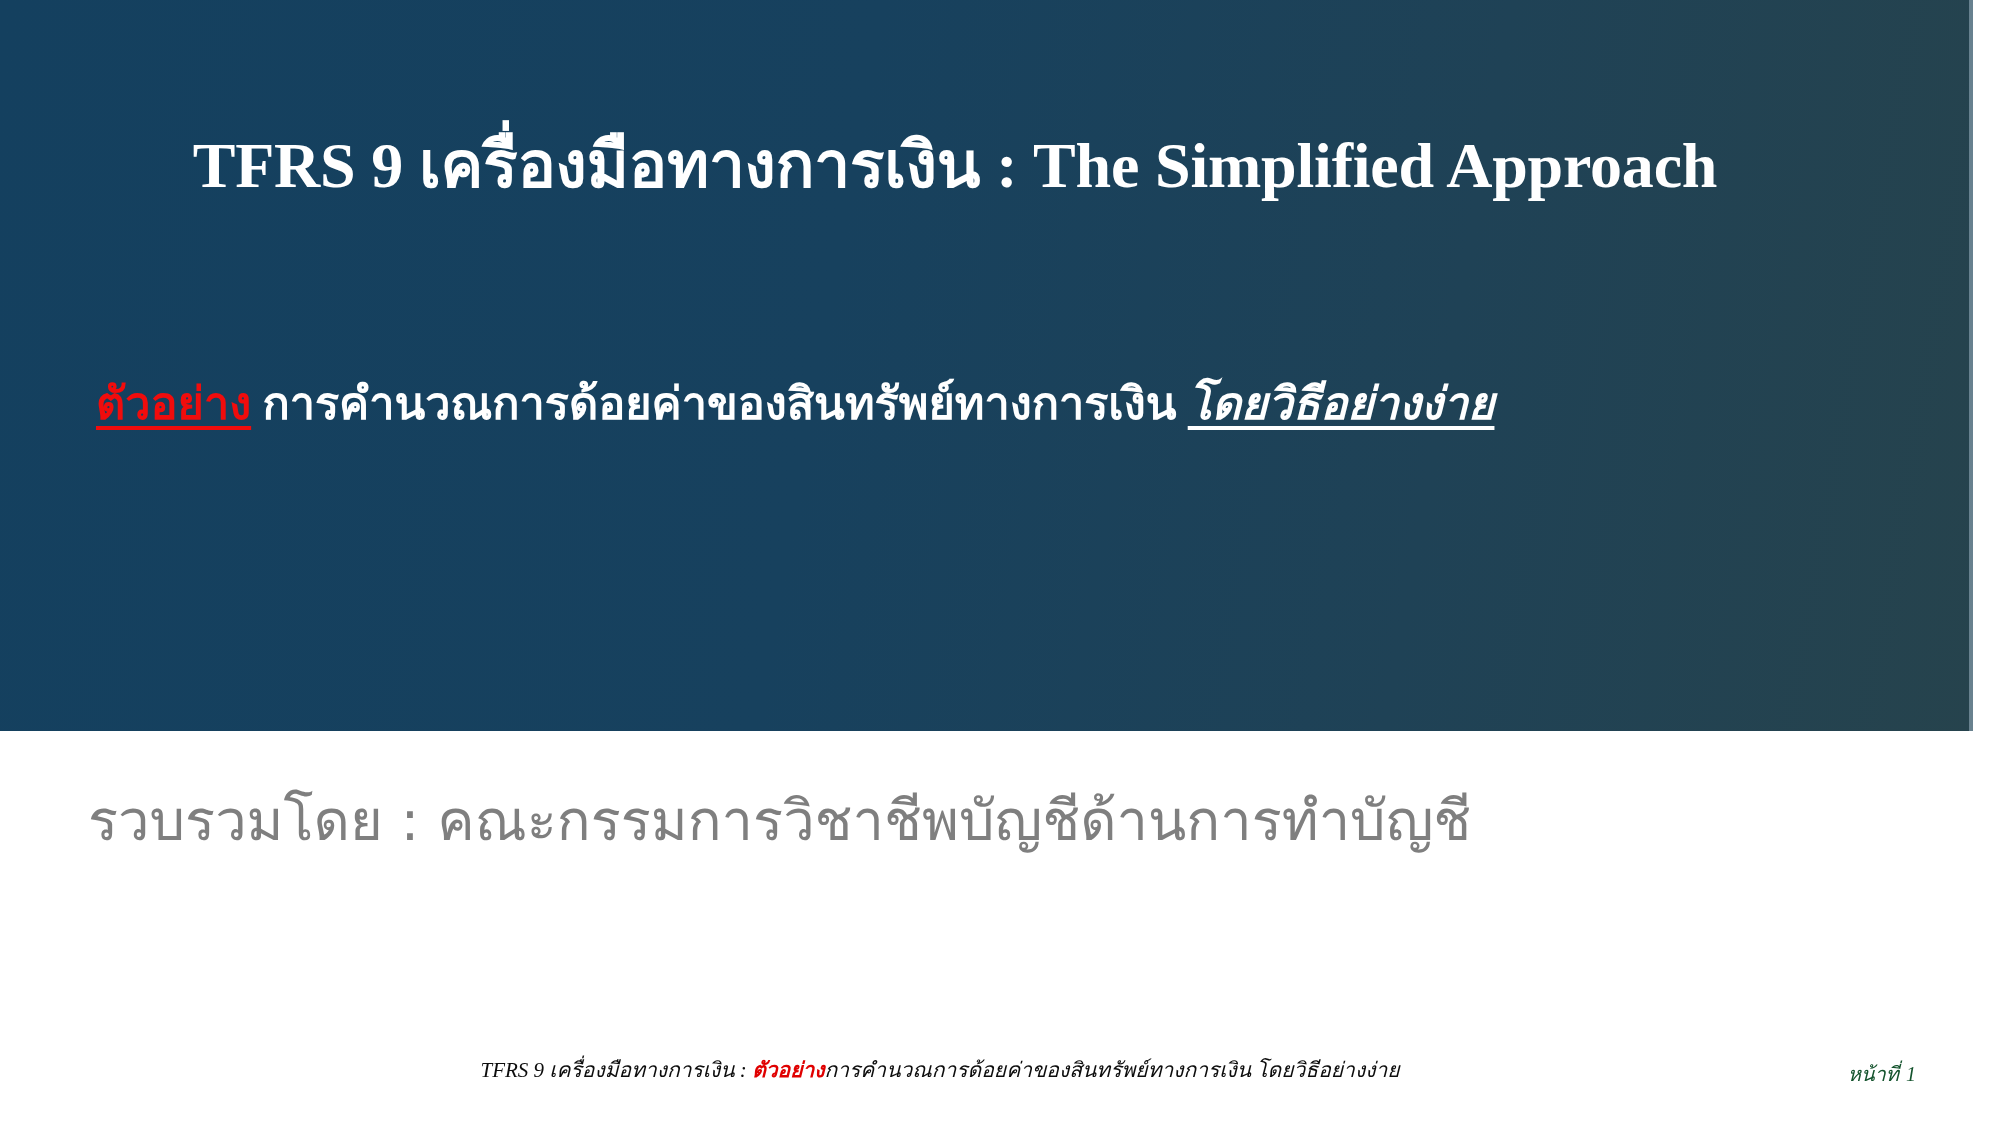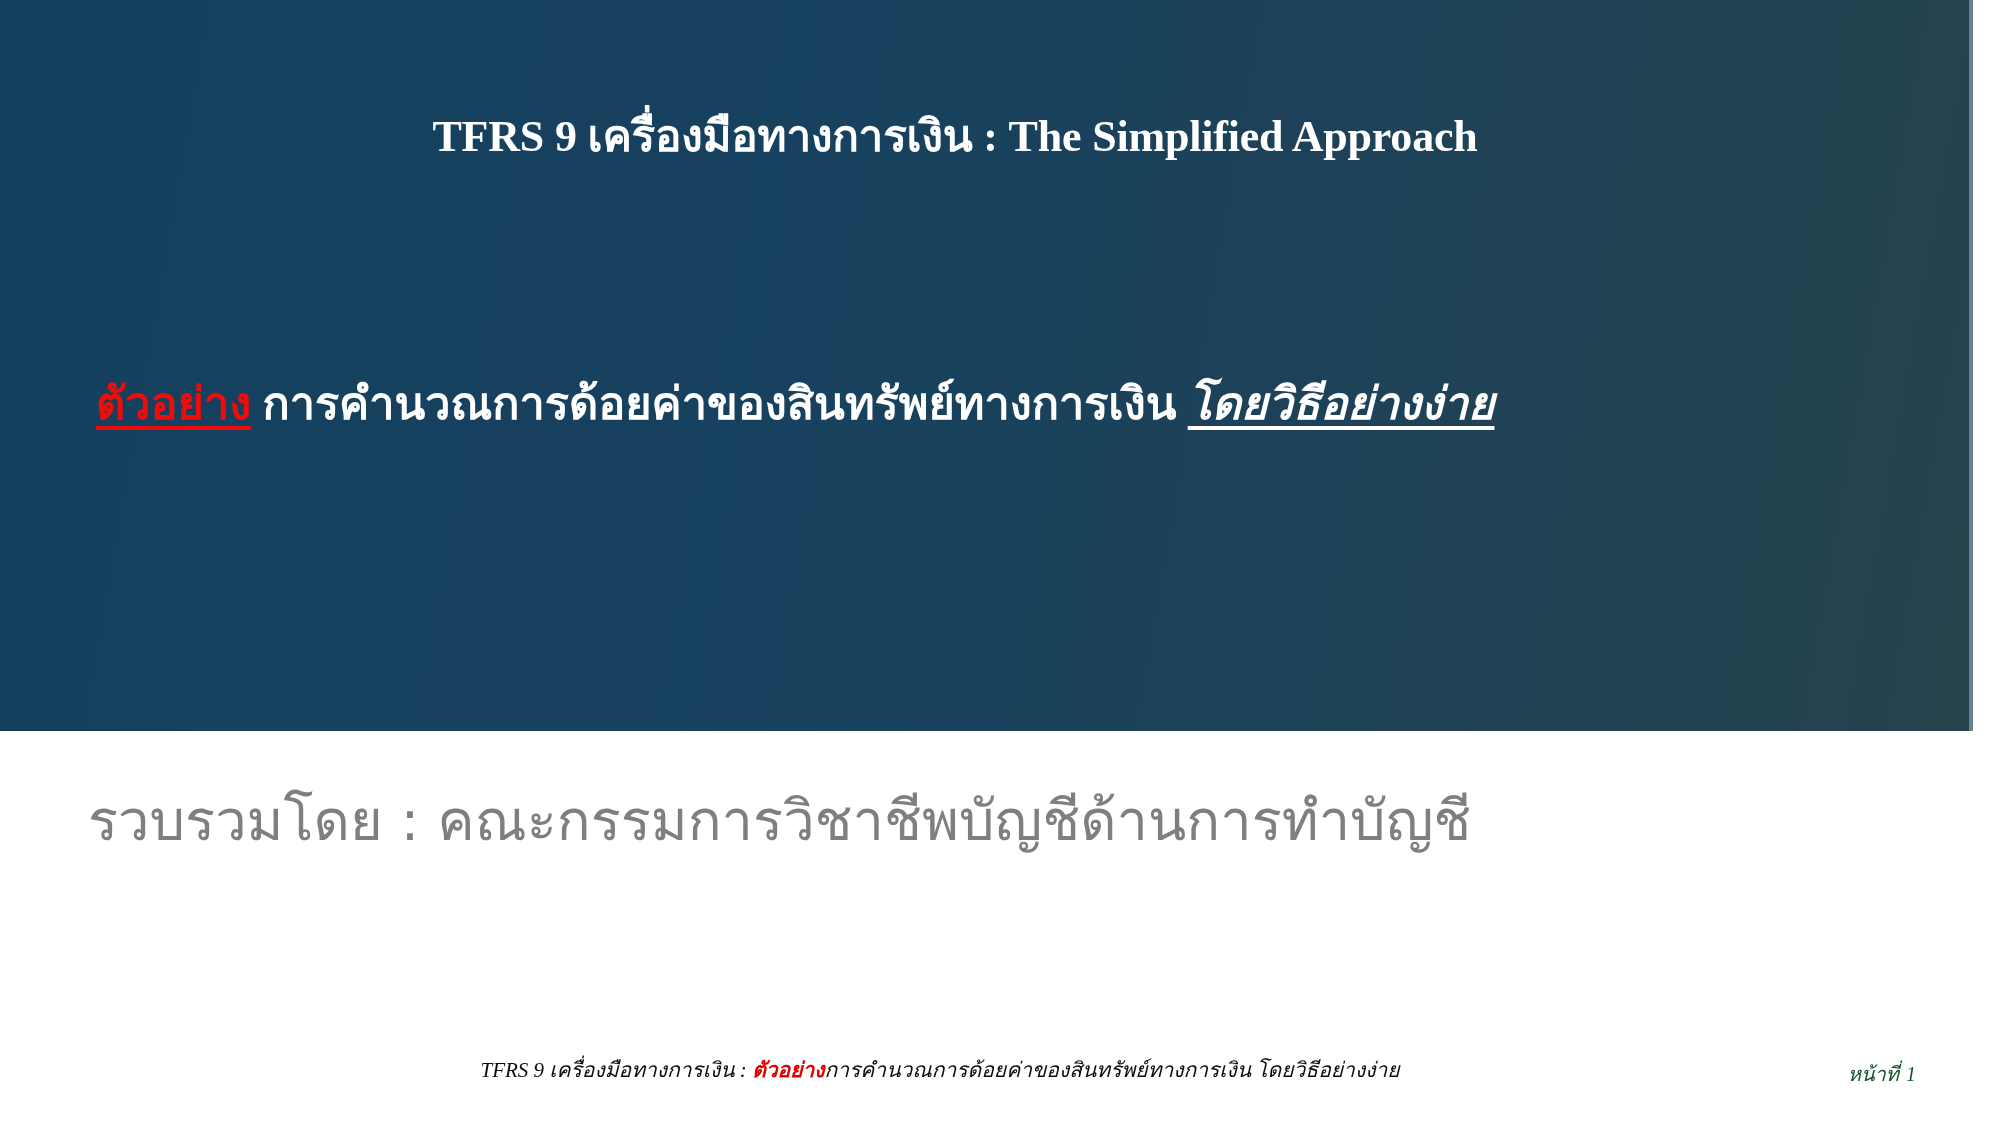--- a/index.html
+++ b/index.html
@@ -38,27 +38,27 @@
     width: 4px;
     height: 731px;
     background: #9fb5c4;
     opacity: .55;
   }
 
   
   #title {
     position: absolute;
     left: 60px;
-    top: 112px;
+    top: 130px;
     width: 1790px;
     text-align: center;
     color: #ffffff;
     font-family: "Liberation Serif", "DejaVu Serif", serif;
     font-weight: bold;
-    font-size: 44px;
+    font-size: 64px;
     line-height: 1.12;
     letter-spacing: -0.2px;
     white-space: nowrap;
   }
 
   
   #subtitle {
     position: absolute;
     left: 60px;
     top: 376px;

